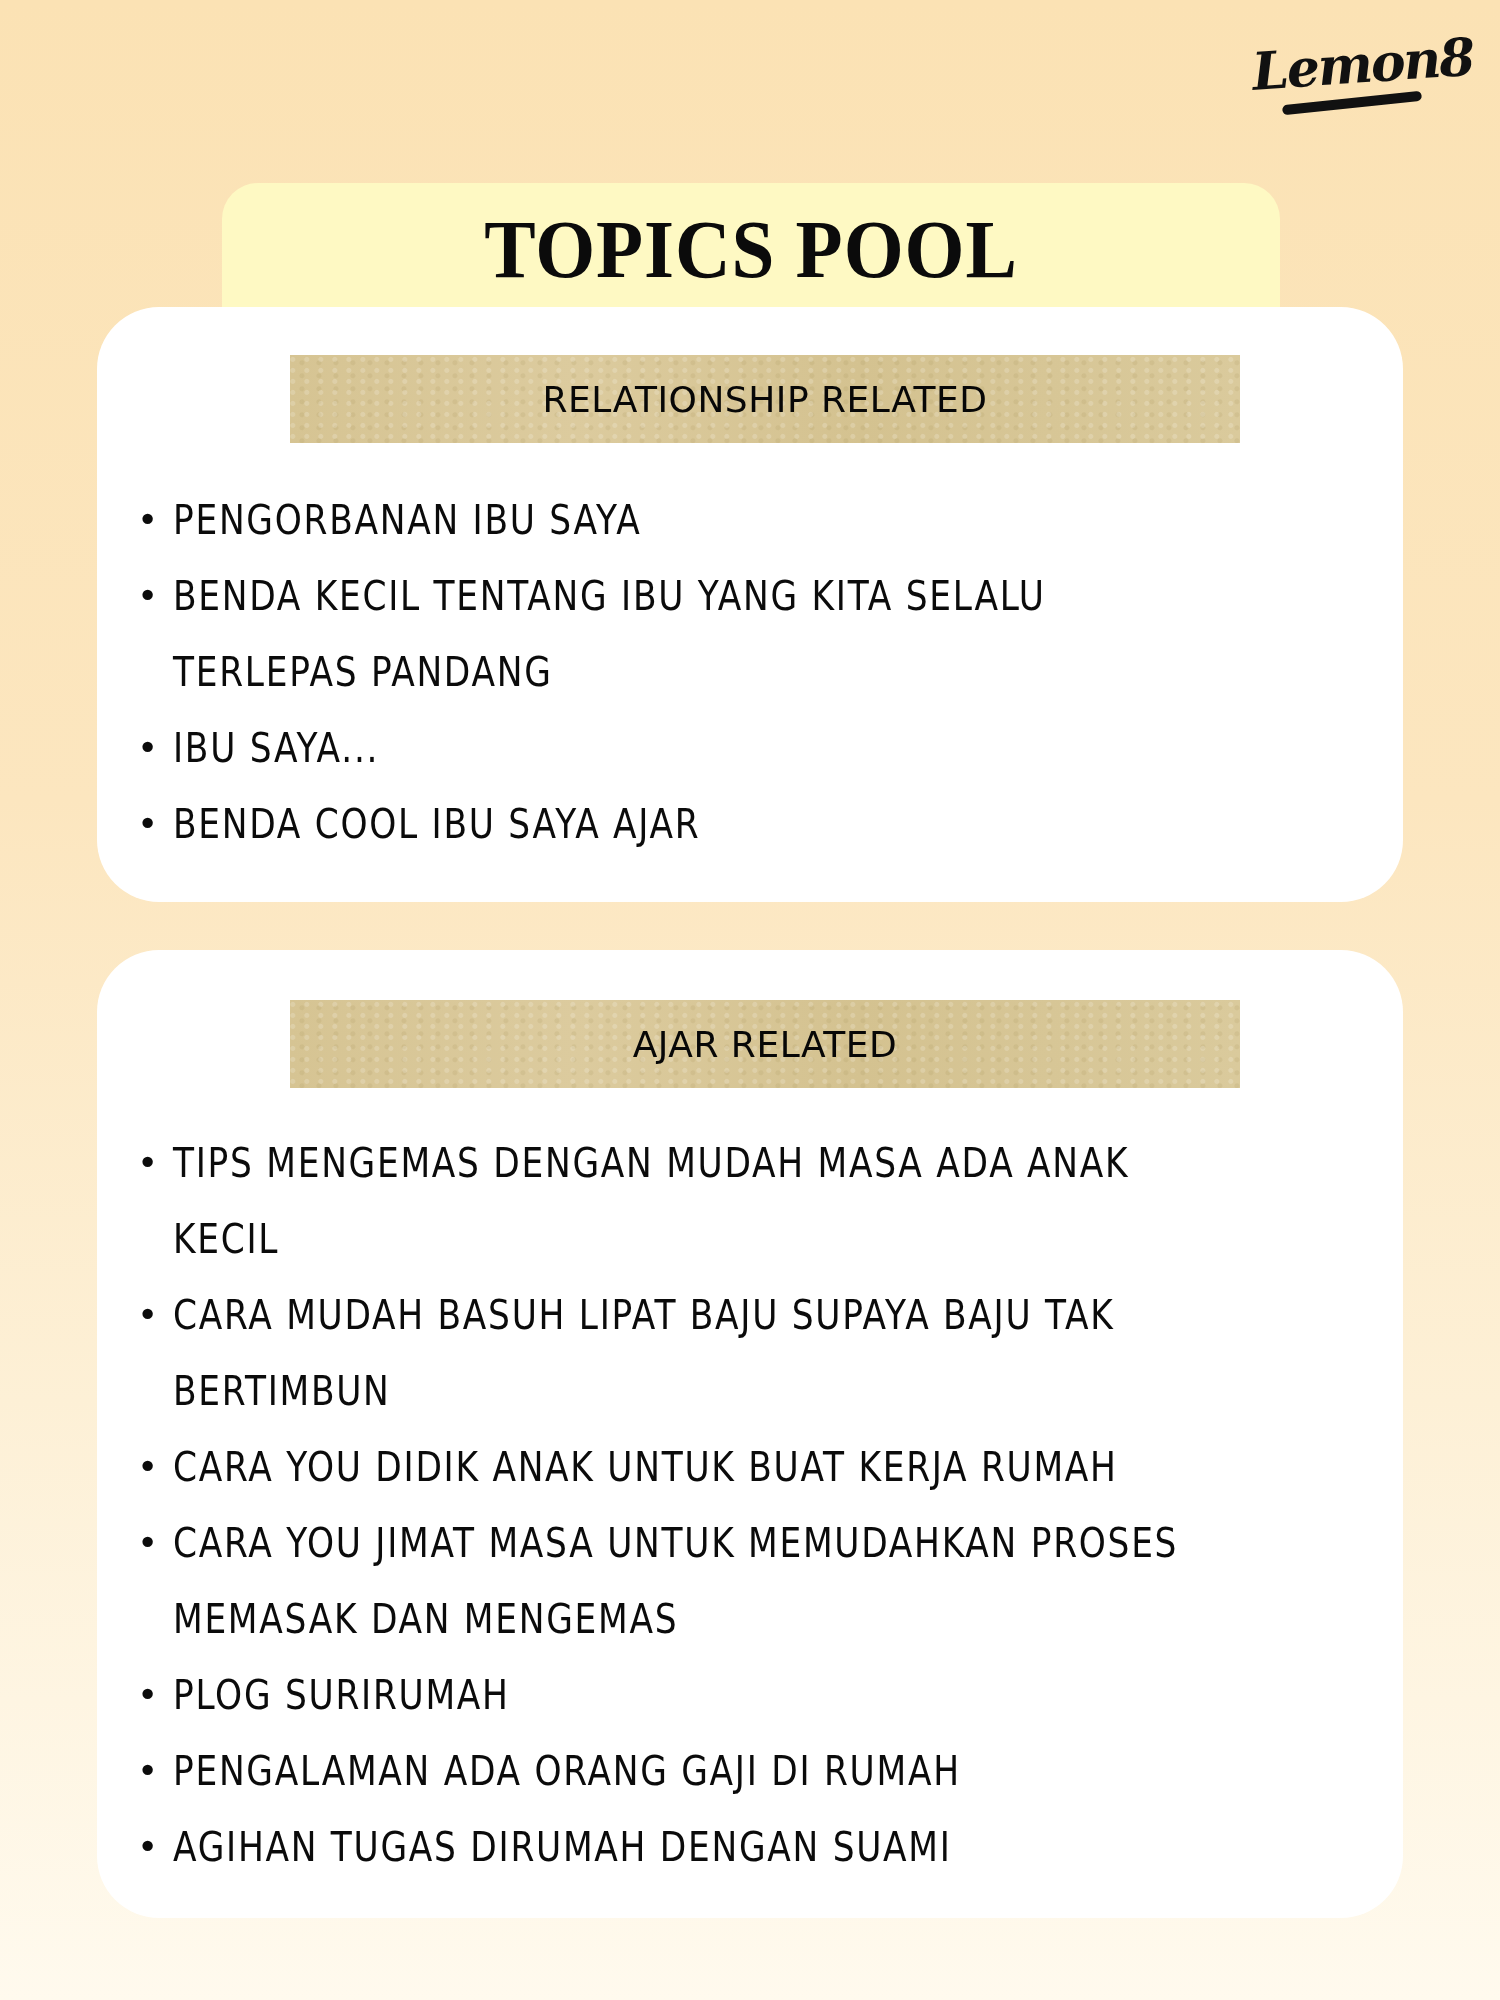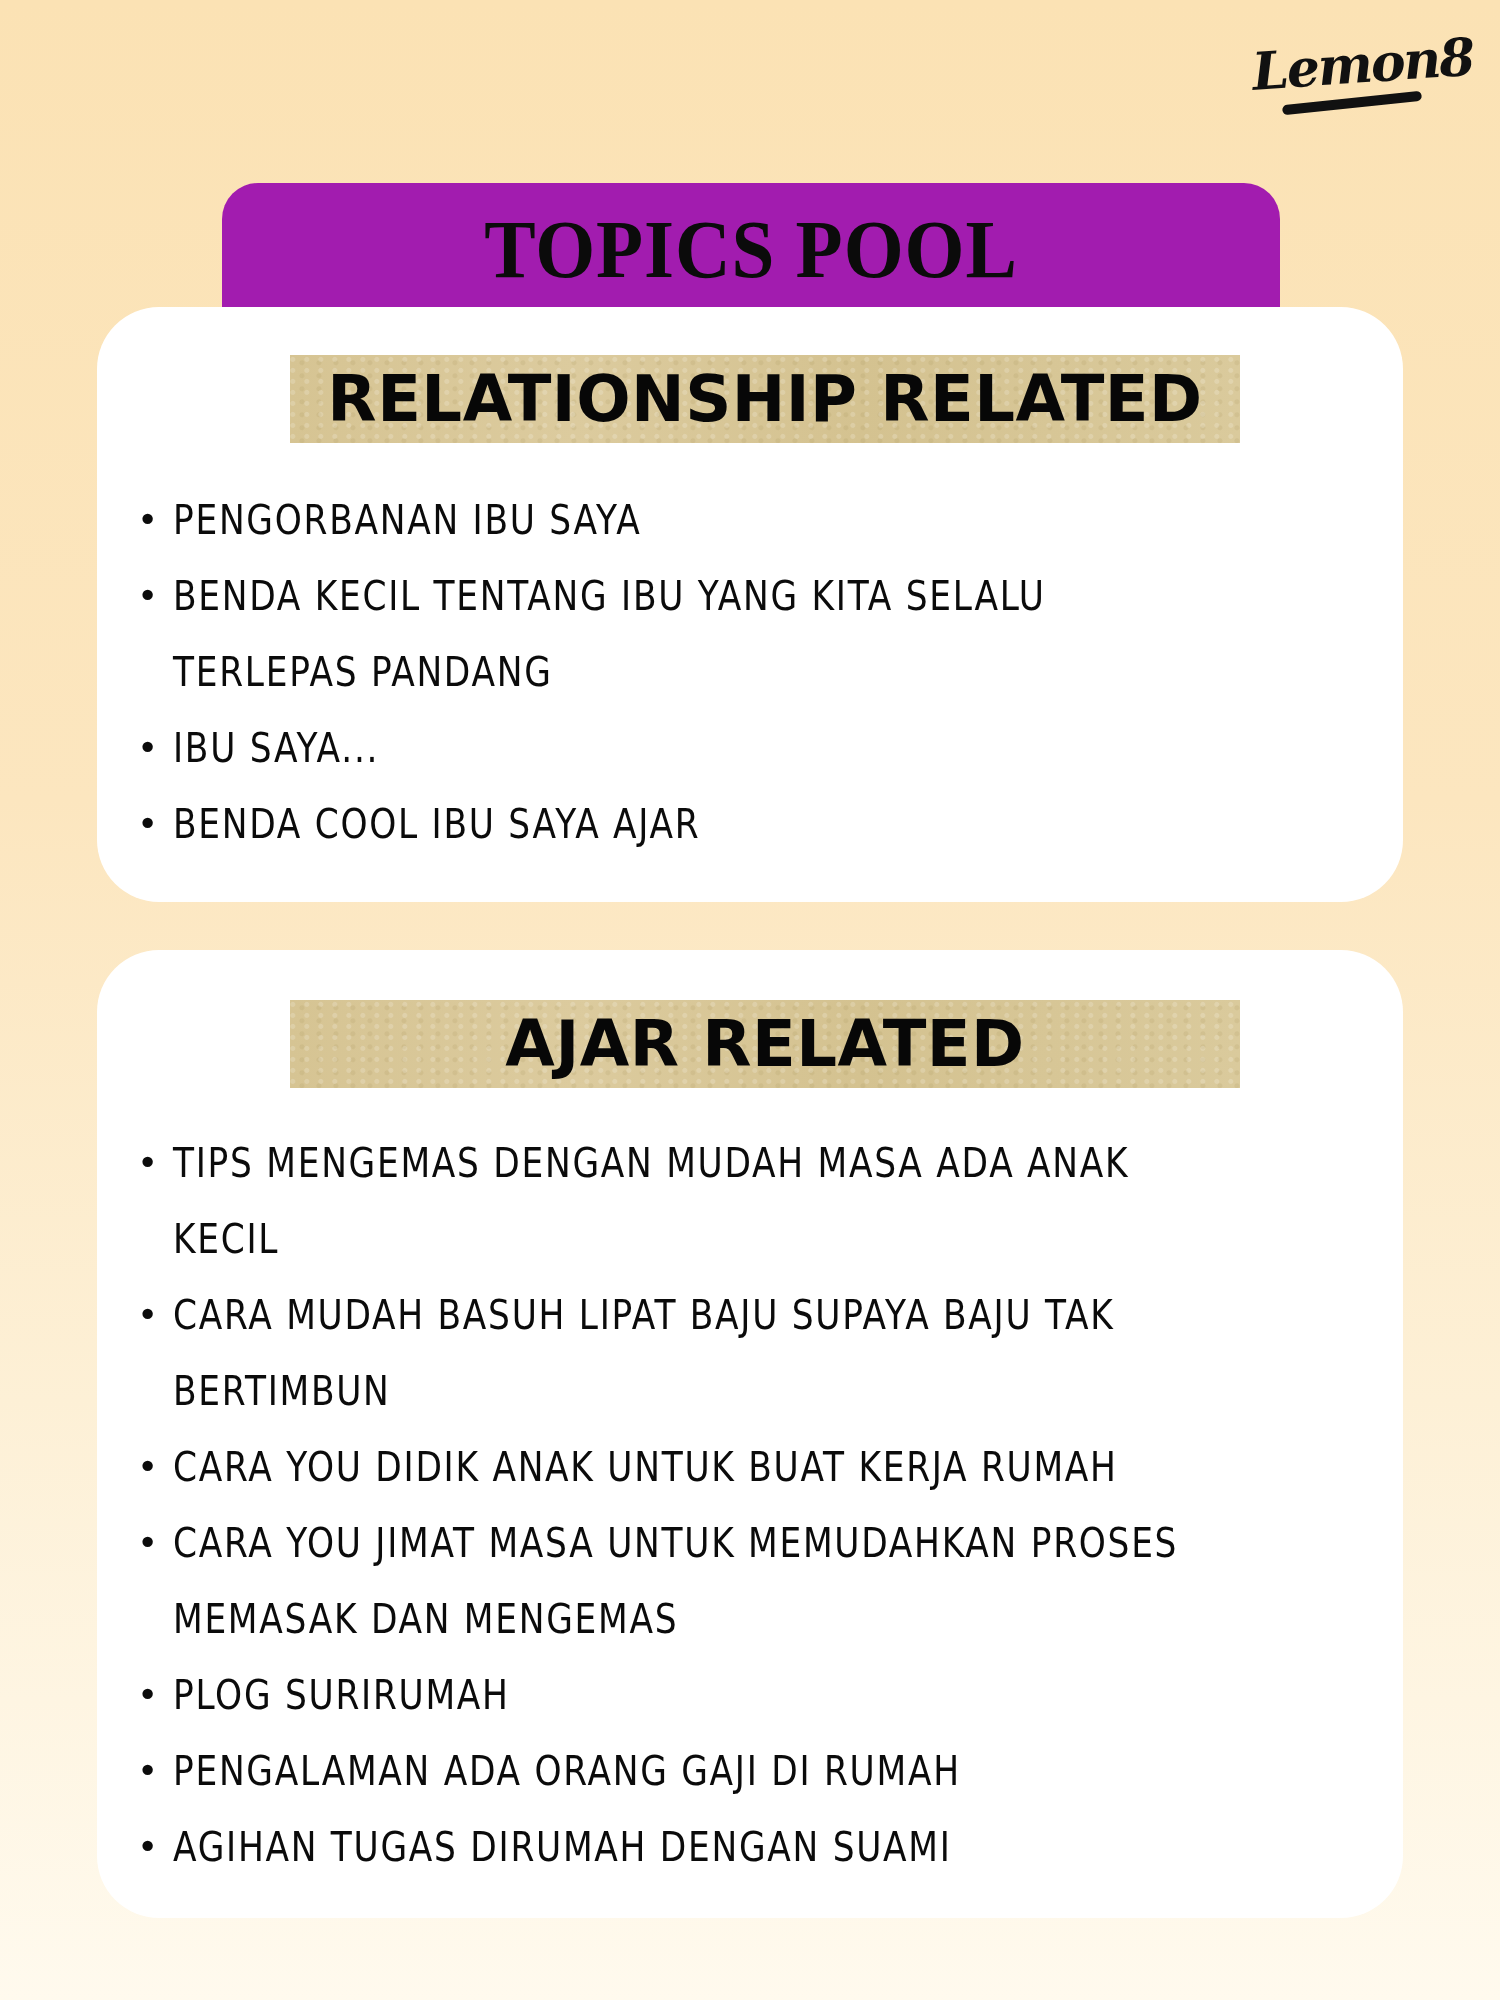--- a/index.html
+++ b/index.html
@@ -17,21 +17,21 @@
     font-family: "DejaVu Serif", serif; font-style: italic; font-weight: bold;
     font-size: 52px; letter-spacing: -2px; line-height: 70px; color: #111;
     transform: rotate(-4deg);
   }
   .logo-underline {
     position: absolute; left: 30px; top: 68px; width: 140px; height: 10px;
     background: #111; border-radius: 6px; transform: rotate(-6deg);
   }
   .header-box {
     position: absolute; left: 222px; top: 183px; width: 1058px; height: 124px;
-    background: #a21caf; border-radius: 36px 36px 0 0;
+    background: #fef9c3; border-radius: 36px 36px 0 0;
   }
   .page-title {
     position: absolute; left: 0; right: 0; top: 26px; text-align: center;
     font-family: "Liberation Serif", "DejaVu Serif", serif; font-weight: bold;
     font-size: 82px; line-height: 82px; letter-spacing: 1px;
     transform: scaleX(0.94);
   }
   .card {
     position: absolute; left: 97px; width: 1306px; background: #ffffff;
     border-radius: 62px;
@@ -42,22 +42,22 @@
     position: absolute; left: 193px; width: 950px; height: 88px;
     background:
       radial-gradient(circle at 20% 40%, rgba(255,255,255,0.18) 0 2px, transparent 3px) 0 0/14px 11px,
       radial-gradient(circle at 70% 60%, rgba(160,140,80,0.15) 0 2px, transparent 3px) 0 0/17px 13px,
       linear-gradient(90deg, #D6C493 0%, #DCCB9E 30%, #D4C290 60%, #DACA9C 100%);
     display: flex; align-items: center; justify-content: center;
   }
   .card-1 .tape { top: 48px; }
   .card-2 .tape { top: 50px; }
   .tape-label {
-    font-family: "DejaVu Sans", sans-serif; font-weight: bold;
-    font-size: 64px; letter-spacing: 0.5px; color: #070707;
+    font-family: "DejaVu Sans", sans-serif; font-weight: normal;
+    font-size: 36px; letter-spacing: 0.5px; color: #070707;
     transform: scaleX(1.0);
   }
   .topic-list {
     position: absolute; left: 40px; right: 20px; margin: 0; padding: 0; list-style: none;
   }
   .card-1 .topic-list { top: 175px; }
   .card-2 .topic-list { top: 818px; }
   .topic-list { }
   .topic {
     position: relative; padding-left: 36px;

